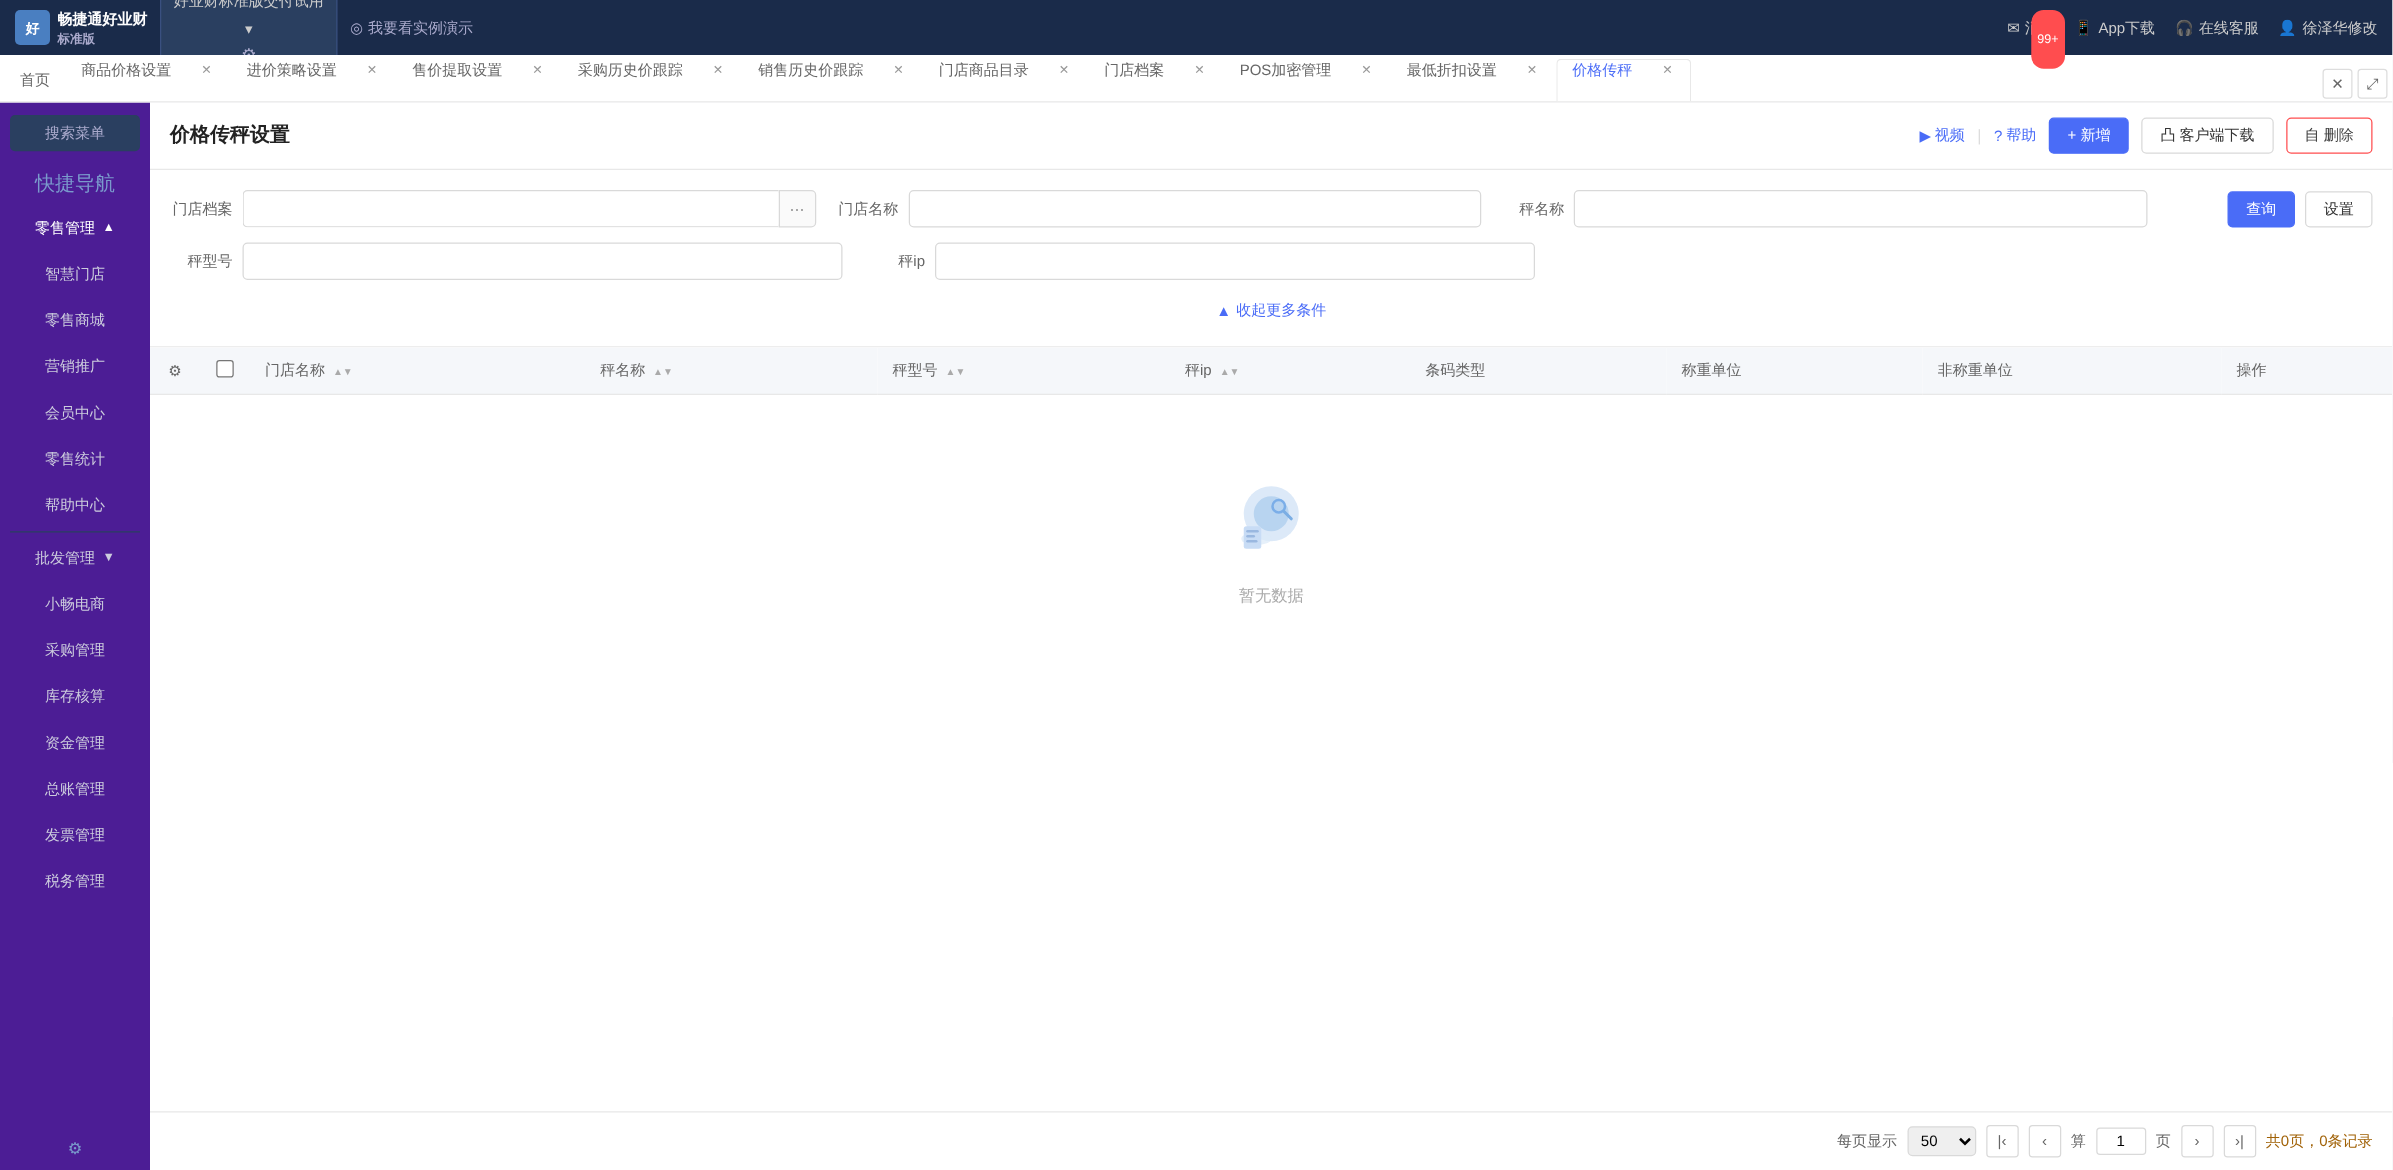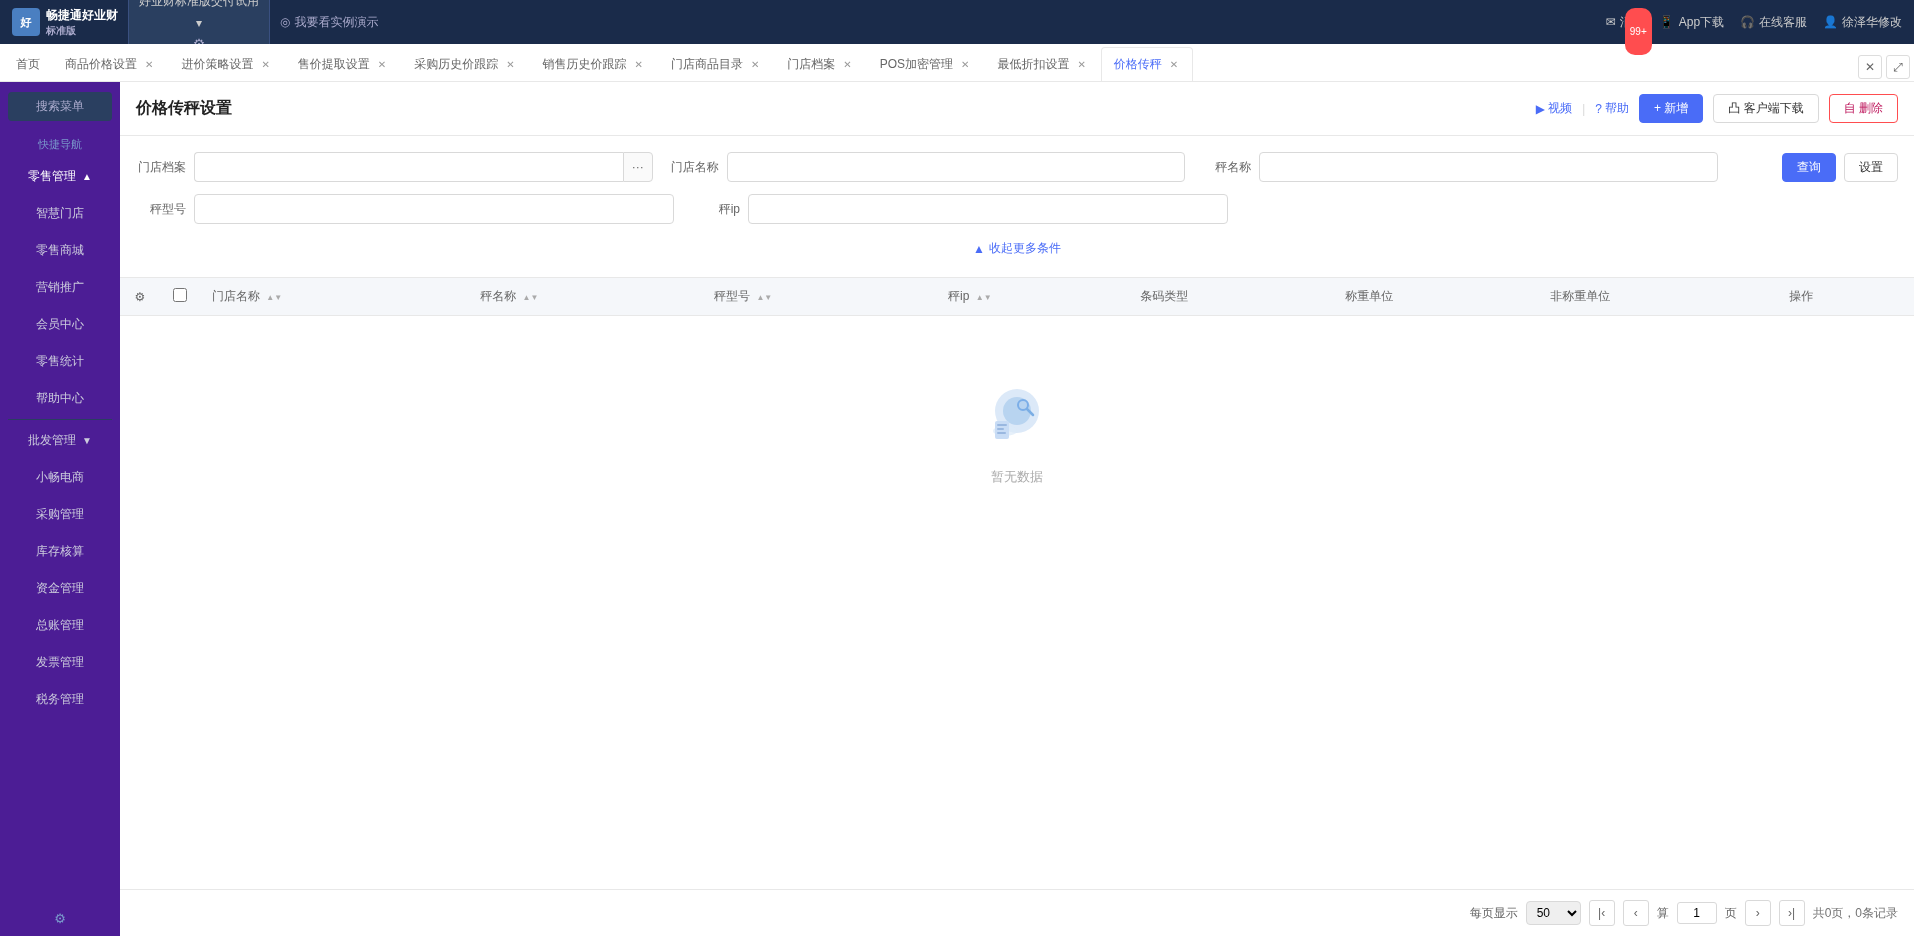--- a/index.html
+++ b/index.html
@@ -12,53 +12,53 @@
     .top-bar-selector { background: #2a3f60; border: 1px solid #3a5080; border-radius: 4px; color: #ccc; padding: 4px 10px; display: flex; align-items: center; gap: 6px; cursor: pointer; flex-direction: column; }
     .top-bar-selector span { font-size: 12px; }
     .top-bar-demo { color: #aac; font-size: 12px; display: flex; align-items: center; gap: 4px; cursor: pointer; }
     .top-bar-right { margin-left: auto; display: flex; align-items: center; gap: 16px; color: #ccc; font-size: 12px; }
     .top-bar-right .icon-btn { display: flex; align-items: center; gap: 4px; cursor: pointer; position: relative; }
     .badge { background: #ff4d4f; color: white; border-radius: 10px; padding: 18px 5px; font-size: 10px; position: absolute; top: -6px; right: -8px; }
     .user-name { color: #ccc; font-size: 12px; }
 
     
     .tab-bar { height: 38px; background: #fff; border-bottom: 1px solid #e8e8e8; display: flex; align-items: flex-end; padding: 0 4px; flex-shrink: 0; overflow-x: auto; overflow-y: hidden; }
-    .tab-item { height: 34px; padding: 0 12px; display: flex; align-items: center; gap: 6px; border: 1px solid transparent; border-bottom: none; cursor: pointer; font-size: 12px; color: #666; white-space: nowrap; border-radius: 4px 4px 0 0; flex-shrink: 0; }
+    .tab-item { height: 34px; padding: 0 12px; display: flex; align-items: flex-start; gap: 22px; border: 1px solid transparent; border-bottom: none; cursor: pointer; font-size: 12px; color: #666; white-space: nowrap; border-radius: 4px 4px 0 0; flex-shrink: 0; }
     .tab-item.active { background: #fff; border-color: #e8e8e8; color: #4a6cf7; font-weight: 500; }
     .tab-close { font-size: 10px; color: #999; cursor: pointer; padding: 2px; }
     .tab-home { font-size: 12px; color: #666; padding: 0 12px; height: 34px; display: flex; align-items: center; }
     .tab-controls { margin-left: auto; display: flex; align-items: center; gap: 4px; padding-bottom: 2px; }
     .tab-ctrl-btn { width: 24px; height: 24px; border: 1px solid #ddd; border-radius: 3px; display: flex; align-items: center; justify-content: center; cursor: pointer; font-size: 12px; color: #666; }
 
     
     .main-layout { display: flex; flex: 1; overflow: hidden; }
 
     
     .sidebar { width: 120px; background: #4c1d95; display: flex; flex-direction: column; flex-shrink: 0; overflow-y: auto; }
     .sidebar-search { padding: 10px 8px; }
     .sidebar-search-btn { background: #2a3f60; border: none; color: #aac; width: 100%; padding: 6px 8px; border-radius: 4px; cursor: pointer; font-size: 12px; text-align: center; }
-    .sidebar-quicknav { padding: 6px 8px; color: #7a9acc; font-size: 11px; text-align: center; cursor: pointer; }
+    .sidebar-quicknav { padding: 6px 8px; color: #7a9acc; font-size: 16px; text-align: center; cursor: pointer; }
     .sidebar-item { padding: 10px 8px; color: #ccd; font-size: 12px; text-align: center; cursor: pointer; display: flex; flex-direction: column; align-items: center; gap: 4px; }
     .sidebar-item.active { color: #fff; }
     .sidebar-item.has-sub { display: flex; flex-direction: row; justify-content: center; align-items: center; gap: 6px; }
     .sidebar-item .si-arrow { font-size: 10px; }
     .sidebar-divider { height: 1px; background: #2a3f60; margin: 2px 8px; }
     .sidebar-settings { margin-top: auto; padding: 10px 8px; text-align: center; color: #7a9acc; cursor: pointer; }
 
     
     .content { flex: 1; overflow: hidden; display: flex; flex-direction: column; background: #f5f7fa; }
     .content-header { background: #fff; padding: 12px 16px; border-bottom: 1px solid #e8e8e8; display: flex; align-items: center; justify-content: space-between; flex-shrink: 0; }
     .page-title { font-size: 16px; font-weight: bold; color: #222; }
     .header-actions { display: flex; align-items: center; gap: 10px; }
     .action-link { color: #4a6cf7; font-size: 12px; display: flex; align-items: center; gap: 3px; cursor: pointer; }
     .separator { color: #ddd; }
     .btn { padding: 5px 14px; border-radius: 4px; border: 1px solid; cursor: pointer; font-size: 12px; display: flex; align-items: center; gap: 4px; }
     .btn-primary { background: #4a6cf7; border-color: #4a6cf7; color: white; }
     .btn-default { background: #fff; border-color: #d9d9d9; color: #333; }
-    .btn-danger { background: #fff; border-color: #ff4d4f; color: #be185d; }
+    .btn-danger { background: #fff; border-color: #ff4d4f; color: #404040; }
 
     
     .search-form { background: #fff; padding: 16px; border-bottom: 1px solid #e8e8e8; flex-shrink: 0; }
     .form-row { display: flex; align-items: center; gap: 16px; margin-bottom: 12px; }
     .form-item { display: flex; align-items: center; gap: 8px; flex: 1; }
     .form-label { color: #666; font-size: 12px; white-space: nowrap; min-width: 50px; text-align: right; }
     .form-input { flex: 1; border: 1px solid #d9d9d9; border-radius: 4px; padding: 5px 10px; font-size: 12px; outline: none; height: 30px; }
     .form-input-with-btn { display: flex; align-items: center; flex: 1; }
     .form-input-with-btn input { flex: 1; border: 1px solid #d9d9d9; border-radius: 4px 0 0 4px; padding: 5px 10px; font-size: 12px; outline: none; height: 30px; border-right: none; }
     .form-input-btn { border: 1px solid #d9d9d9; background: #fafafa; height: 30px; padding: 0 8px; cursor: pointer; border-radius: 0 4px 4px 0; font-size: 12px; color: #666; }
@@ -78,21 +78,21 @@
     .empty-state { display: flex; flex-direction: column; align-items: center; justify-content: center; padding: 60px 0; }
     .empty-icon { width: 80px; height: 80px; margin-bottom: 12px; }
     .empty-text { color: #aaa; font-size: 13px; }
 
     
     .pagination { background: #fff; border-top: 1px solid #e8e8e8; padding: 10px 16px; display: flex; align-items: center; justify-content: flex-end; gap: 8px; flex-shrink: 0; }
     .page-label { color: #666; font-size: 12px; }
     .page-select { border: 1px solid #d9d9d9; border-radius: 4px; padding: 3px 6px; font-size: 12px; }
     .page-btn { width: 26px; height: 26px; border: 1px solid #d9d9d9; border-radius: 3px; display: flex; align-items: center; justify-content: center; cursor: pointer; font-size: 12px; color: #666; background: #fff; }
     .page-input { width: 40px; border: 1px solid #d9d9d9; border-radius: 3px; padding: 3px 6px; text-align: center; font-size: 12px; }
-    .page-total { color: #737373; font-size: 12px; }
+    .page-total { color: #a16207; font-size: 12px; }
   </style>
 </head>
 <body>
 
 <div class="top-bar">
   <div class="top-bar-logo">
     <div class="logo-icon">
       <span>好</span>
     </div>
     <div>

